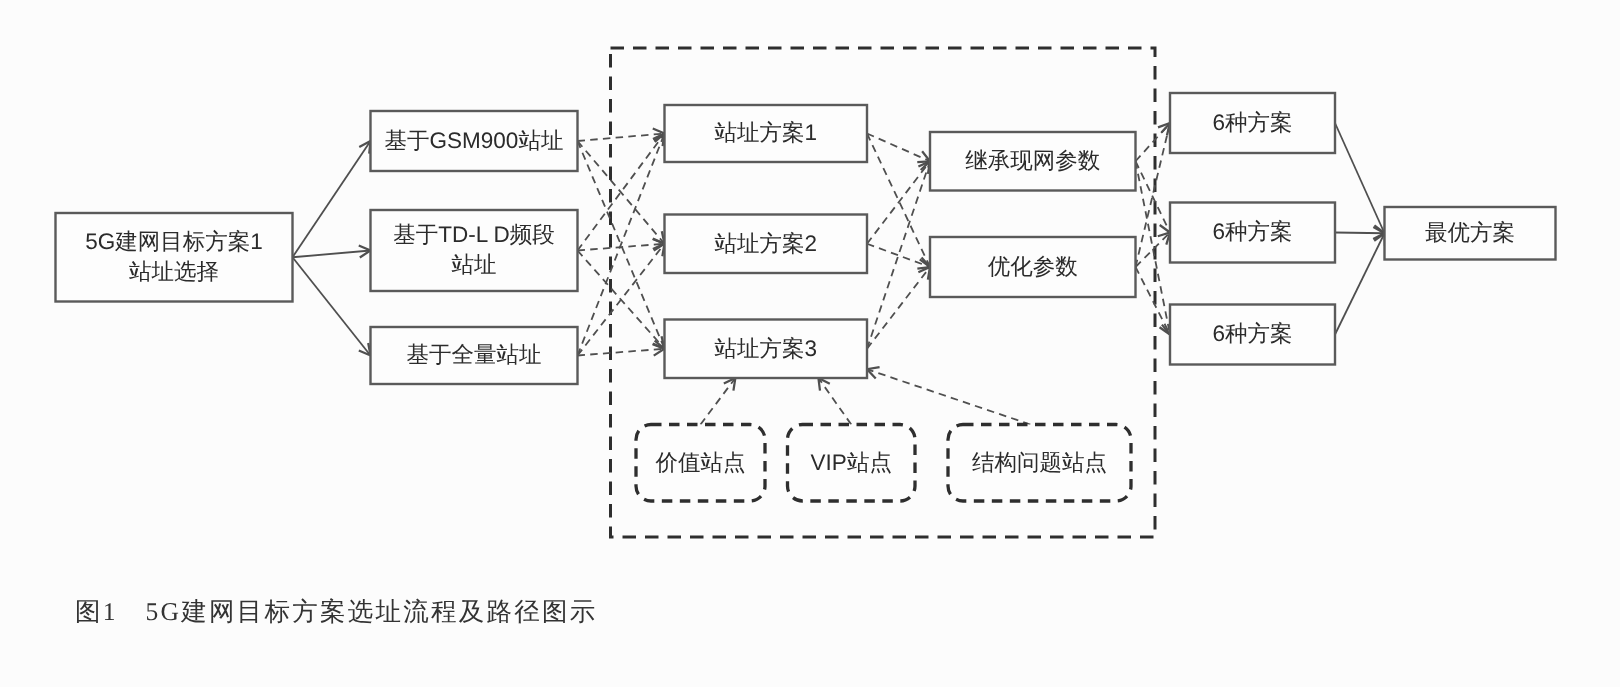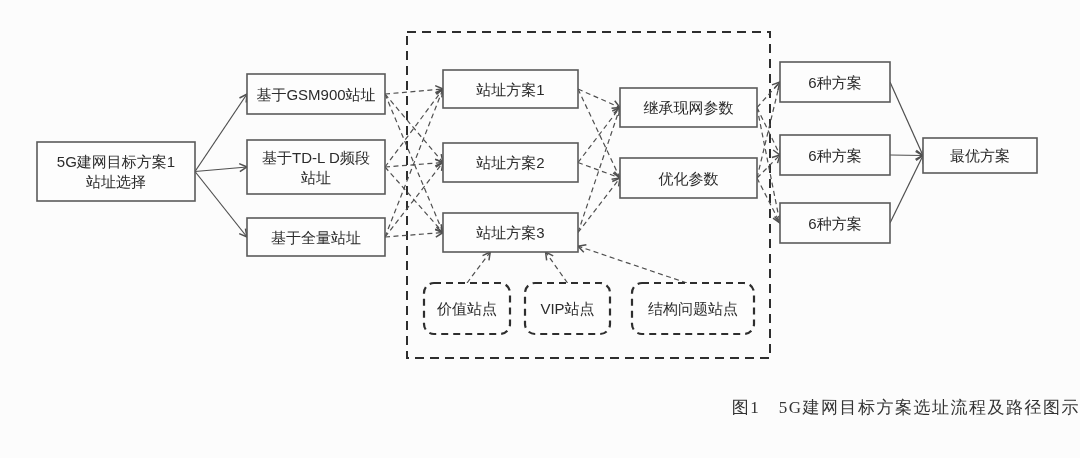--- a/index.html
+++ b/index.html
@@ -7,21 +7,21 @@
     width:1080px;height:458px;
     background:#fcfcfc;
     font-family:"Liberation Sans","DejaVu Sans",sans-serif;
     overflow:hidden;
   }
   .stage{position:relative;width:1080px;height:458px;}
   .stage svg{position:absolute;top:0;left:0;}
   .figure-caption{
     position:absolute;top:396px;left:0;width:1080px;
     padding-left:50px;box-sizing:border-box;
-    text-align:right;
+    text-align:left;
     font-size:17px;color:#333;letter-spacing:1.5px;
     font-family:"Liberation Serif","DejaVu Serif",serif;
   }
 </style>
 </head>
 <body>
 
 <div class="stage">
   <svg id="diagram-svg" width="1080" height="458" viewBox="0 0 1080 458" xmlns="http://www.w3.org/2000/svg">
       <defs>

